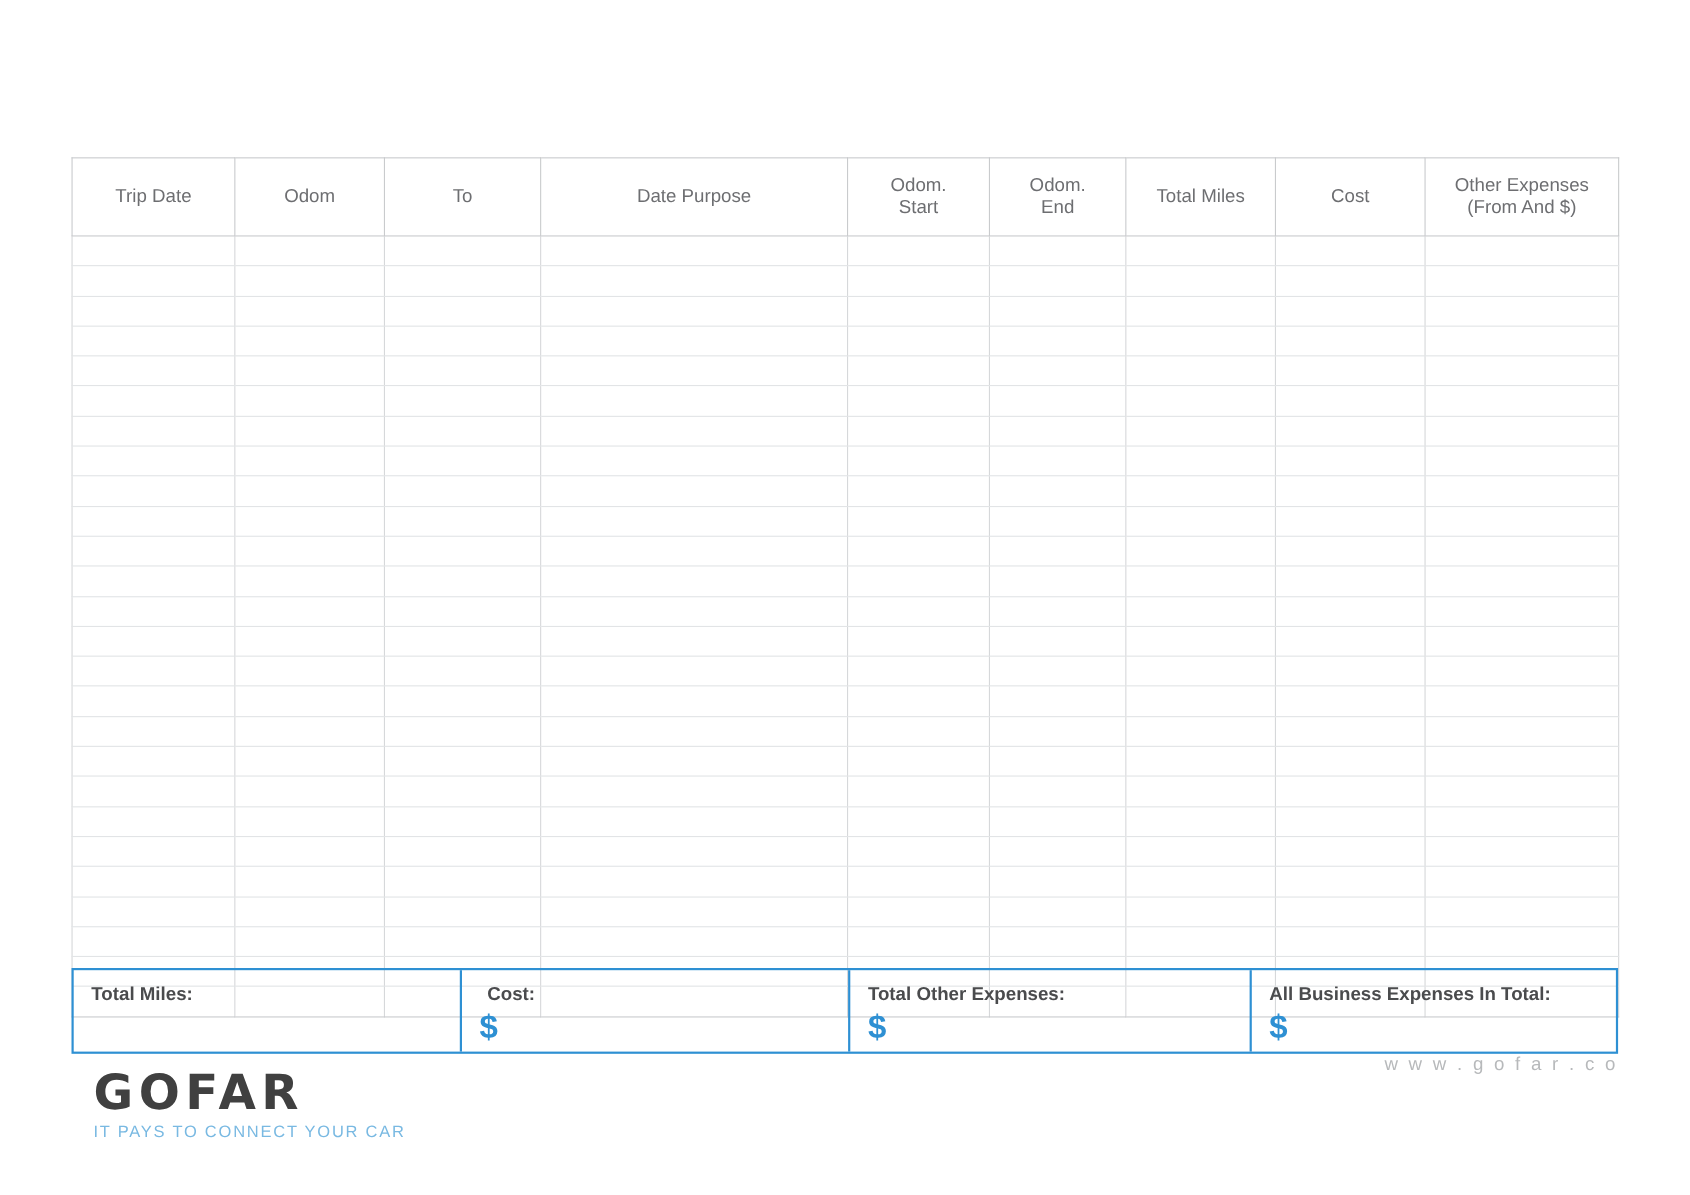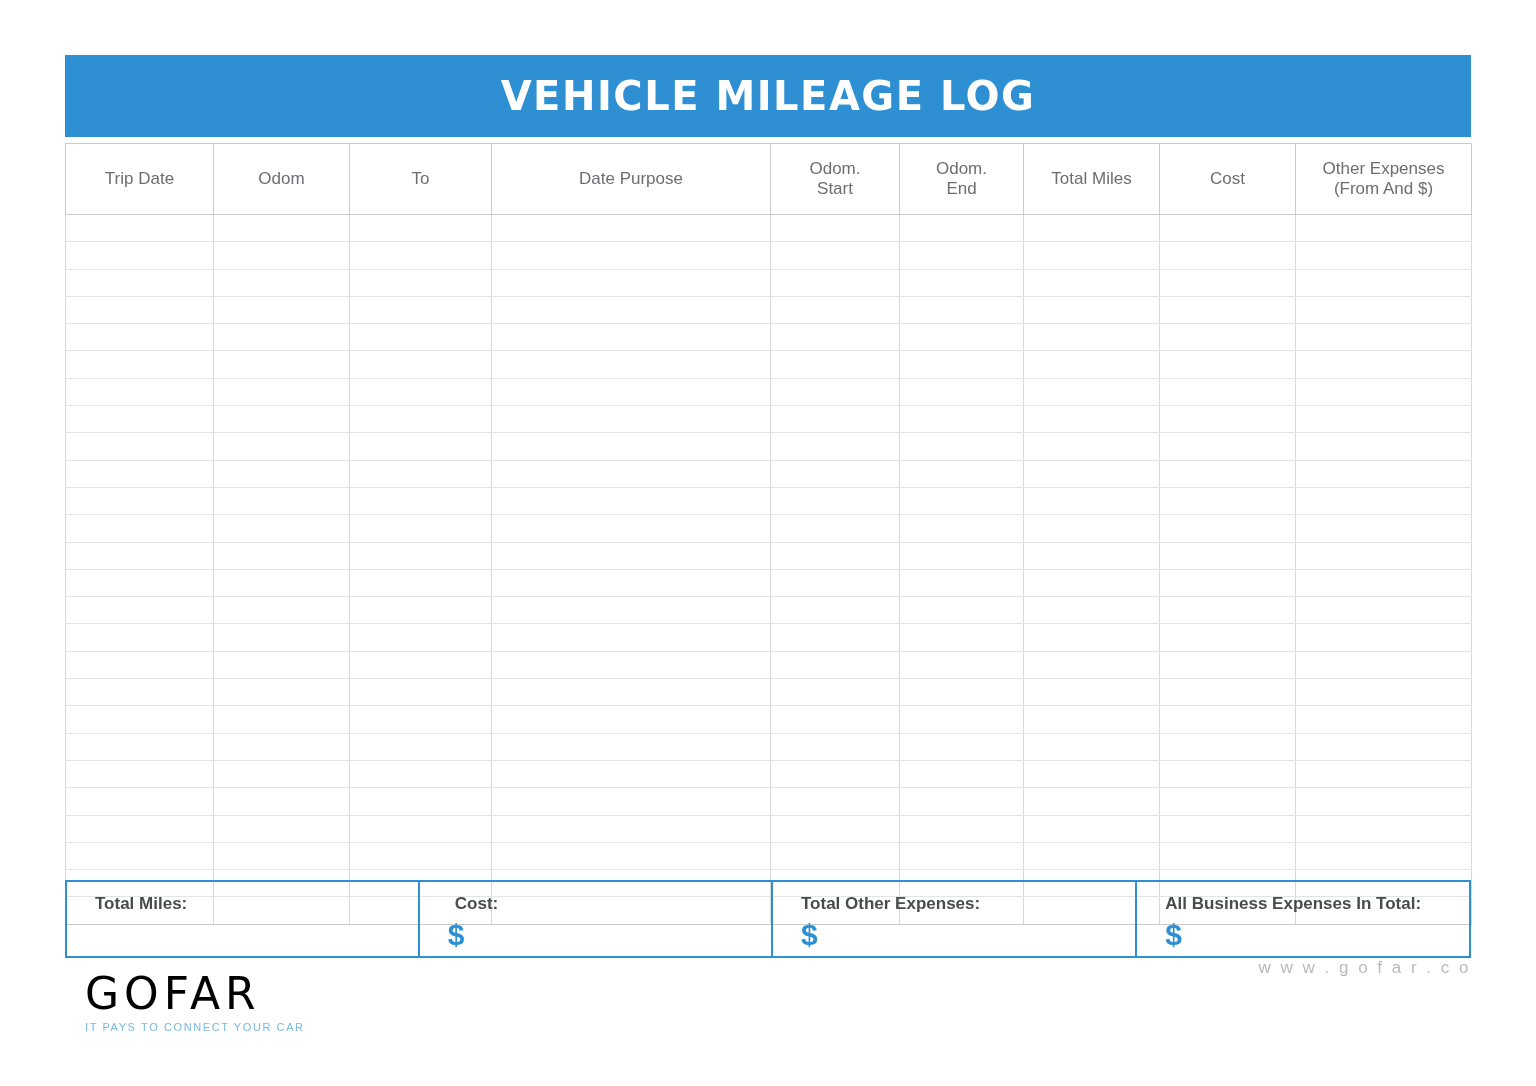--- a/index.html
+++ b/index.html
@@ -97,21 +97,20 @@
     height: 78px;
     display: flex;
     border: 2px solid #2e90d3;
     box-sizing: border-box;
   }
   .summary-cell {
     border-right: 2px solid #2e90d3;
     box-sizing: border-box;
     padding: 12px 16px 0 16px;
     position: relative;
-    margin-left: 12px;
   }
   .summary-cell:last-child { border-right: none; }
   .sc-1 { width: 354px; }
   .sc-2 { width: 354px; padding-left: 23px; }
   .sc-3 { width: 366px; }
   .sc-4 { width: 332px; }
   .summary-label {
     font-size: 17px;
     color: #4a4b4d;
     font-weight: bold;
@@ -127,50 +126,47 @@
   }
 
   
   .logo {
     position: absolute;
     left: 85px;
     top: 972px;
   }
   .logo-word {
     font-size: 44px;
-    font-weight: normal;
+    font-weight: bold;
     letter-spacing: 5px;
-    color: #000000;
+    color: #404040;
     font-family: "DejaVu Sans", sans-serif;
     line-height: 1;
   }
   .logo-tag {
-    font-size: 11px;
+    font-size: 15px;
     letter-spacing: 1.6px;
     color: #79b9e2;
     margin-top: 5px;
     font-family: "Liberation Sans", sans-serif;
   }
   .site {
     position: absolute;
     right: 65px;
     top: 958px;
     font-size: 17px;
     letter-spacing: 2.5px;
     color: #b7b9bb;
   }
 </style>
 </head>
 <body>
 
 <div class="page">
 
-  <div class="title-bar">
-    <span class="title-text">VEHICLE MILEAGE LOG</span>
-  </div>
 
   <table class="log-table">
     <colgroup>
       <col class="col-date">
         <col class="col-from">
         <col class="col-to">
         <col class="col-purpose">
       <col class="col-odostart">
         <col class="col-odoend">
         <col class="col-miles">

